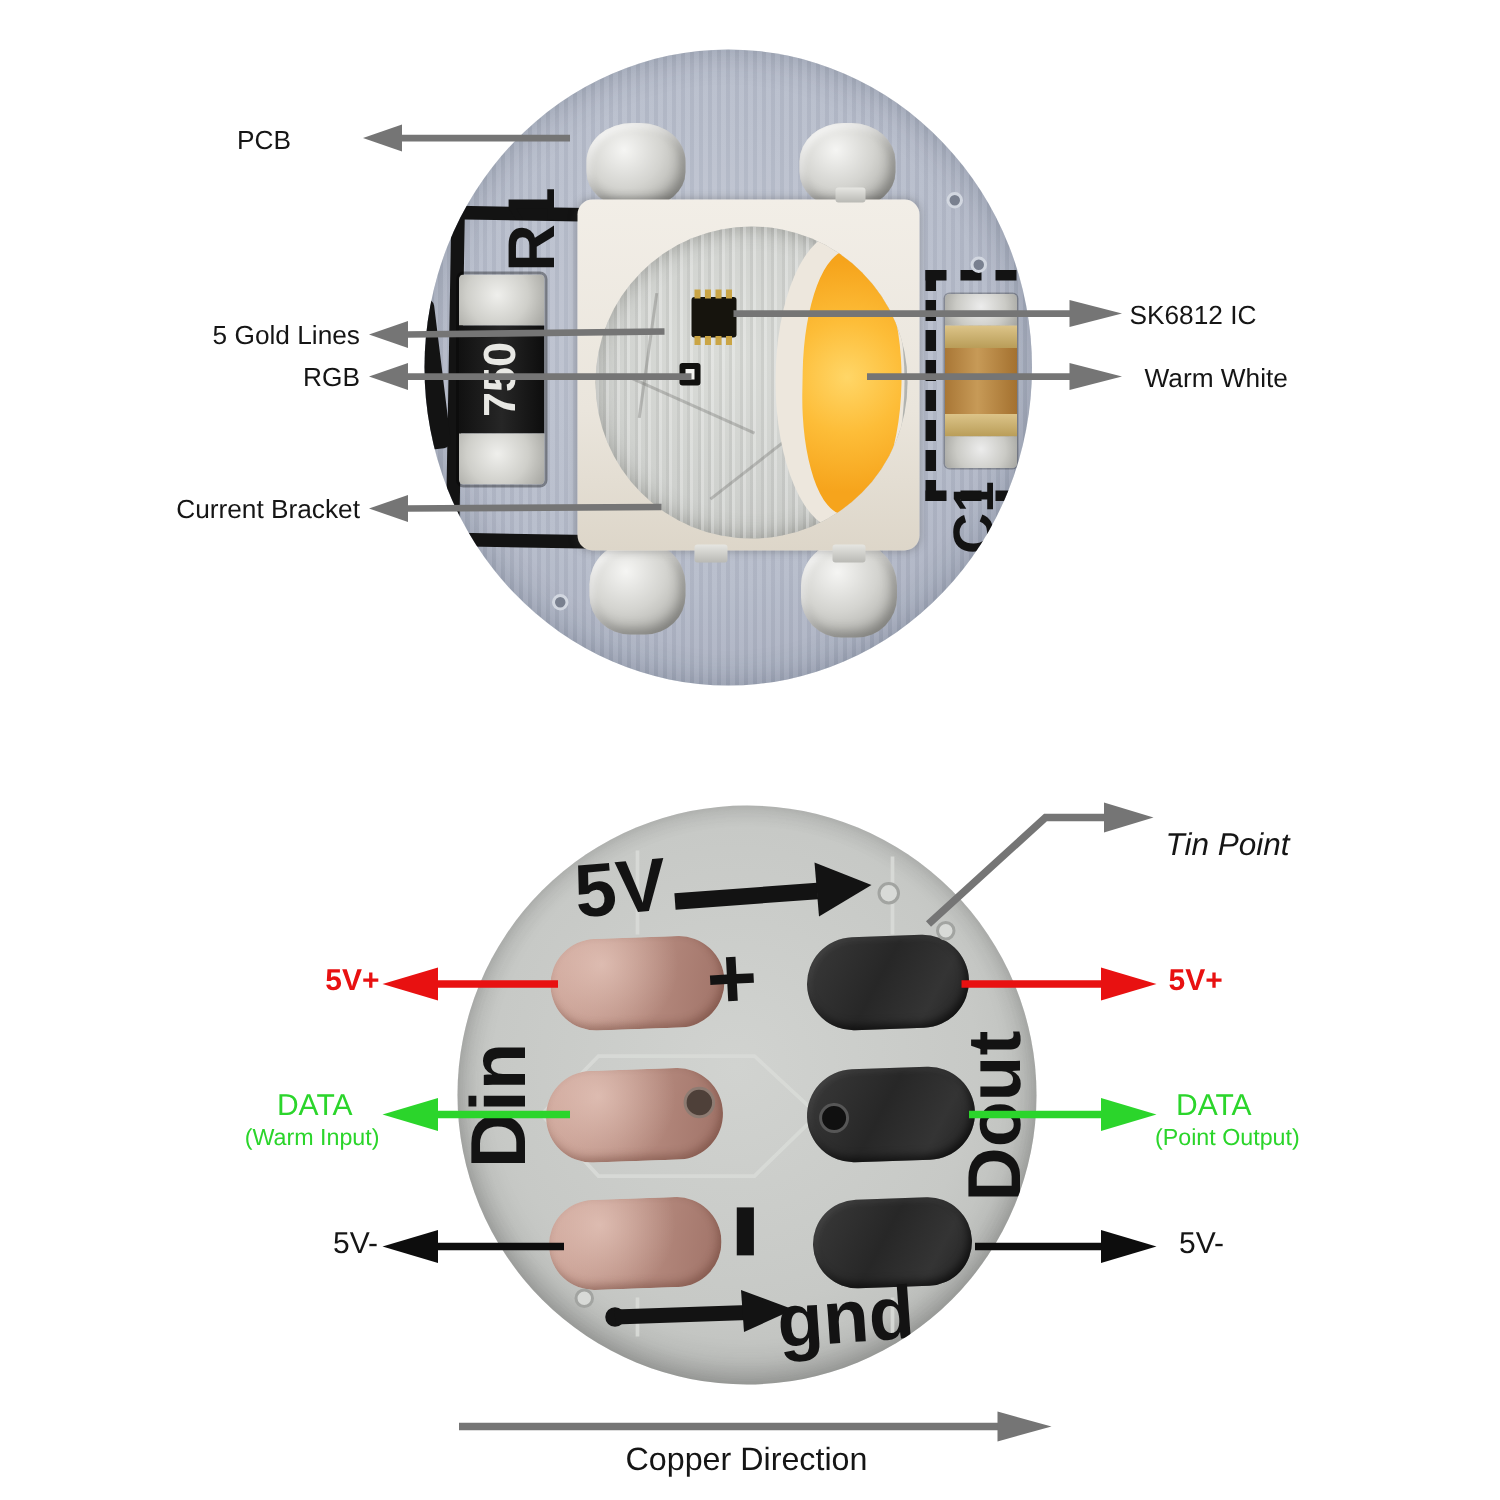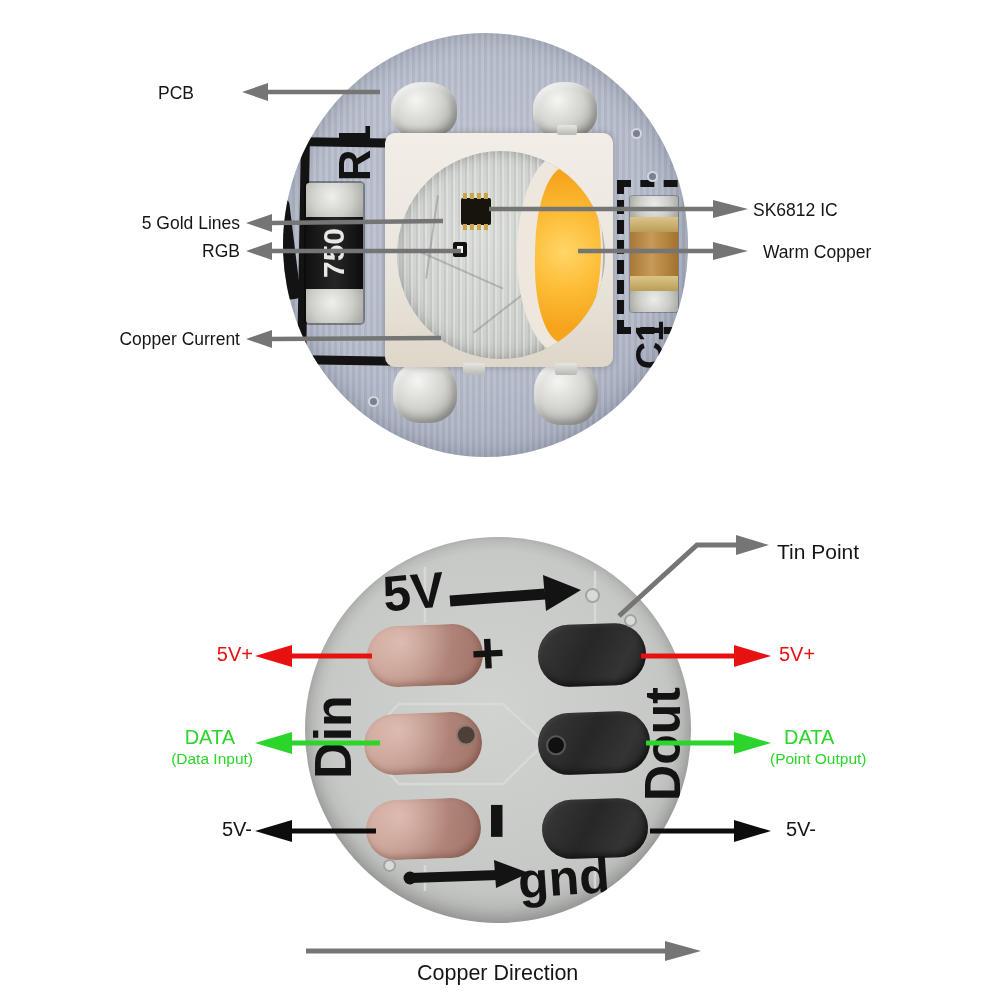--- a/index.html
+++ b/index.html
@@ -3,21 +3,21 @@
 <meta charset="utf-8">
 <style>
   html,body{margin:0;padding:0;background:#ffffff;}
   #stage{position:relative;width:1000px;height:1000px;background:#ffffff;overflow:hidden;
          font-family:"Liberation Sans",sans-serif;}
   .lab{position:absolute;font-family:"Liberation Sans",sans-serif;font-size:17.5px;
        color:var(--c-label);white-space:nowrap;line-height:1.05;}
   .lab.big{font-size:21px;}
   .lab.mid{font-size:20px;}
   .lab.small{font-size:15.5px;}
-  .red{color:var(--c-red);} .green{color:var(--c-green);}
+  .red{color:var(--c-red);font-weight:bold;} .green{color:var(--c-green);}
   
   #top-board{position:absolute;left:283px;top:33px;width:405px;height:424px;border-radius:50%;
     background:radial-gradient(circle at 46% 42%,#c1c7d3 0%,#b4bac9 55%,#a2a9bb 86%,#9098ab 100%);
     box-shadow:inset 0 0 22px rgba(40,50,70,.25);overflow:hidden;}
   #top-board .streaks{position:absolute;inset:0;border-radius:50%;
     background:repeating-linear-gradient(90deg,rgba(255,255,255,.07) 0 3px,rgba(0,0,0,.03) 3px 6px);}
   .silkT{position:absolute;font-weight:bold;color:var(--c-silk);font-family:"Liberation Sans",sans-serif;}
   #r1-bracket{position:absolute;left:16px;top:105px;width:87px;height:209px;border:9px solid var(--c-silk);
     transform:rotate(1deg);border-radius:4px;}
   #lbracket{position:absolute;left:-12px;top:167px;width:24px;height:100px;background:var(--c-silk);
@@ -259,29 +259,29 @@
     </g>
     <g>
       <line class="ln-gray5" x1="306" y1="951" x2="667" y2="951"></line>
       <polygon class="ah-gray" points="701,951 665,941 665,961"></polygon>
     </g>
   </svg>
 
   <div class="lab" style="right:806px;top:84px;">PCB</div>
   <div class="lab" style="right:760px;top:214px;">5 Gold Lines</div>
   <div class="lab" style="right:760px;top:242px;">RGB</div>
-  <div class="lab" style="right:760px;top:330px;">Copper Current</div>
+  <div class="lab" style="right:760px;top:330px;">Current Bracket</div>
   <div class="lab" style="left:753px;top:201px;">SK6812 IC</div>
-  <div class="lab" style="left:763px;top:243px;">Warm Copper</div>
-
-  <div class="lab big" style="left:777px;top:541px;">Tin Point</div>
+  <div class="lab" style="left:763px;top:243px;">Warm White</div>
+
+  <div class="lab big" style="left:777px;top:553px;font-style:italic;">Tin Point</div>
 
   <div class="lab mid red" style="right:747px;top:644px;">5V+</div>
   <div class="lab mid green" style="right:765px;top:727px;">DATA</div>
-  <div class="lab small green" style="right:747px;top:751px;">(Data Input)</div>
+  <div class="lab small green" style="right:747px;top:751px;">(Warm Input)</div>
   <div class="lab mid" style="right:748px;top:819px;">5V-</div>
 
   <div class="lab mid red" style="left:779px;top:644px;">5V+</div>
   <div class="lab mid green" style="left:784px;top:727px;">DATA</div>
   <div class="lab small green" style="left:770px;top:751px;">(Point Output)</div>
   <div class="lab mid" style="left:786px;top:819px;">5V-</div>
 
   <div class="lab" style="left:417px;top:962px;font-size:21.5px;">Copper Direction</div>
 </div>
 

